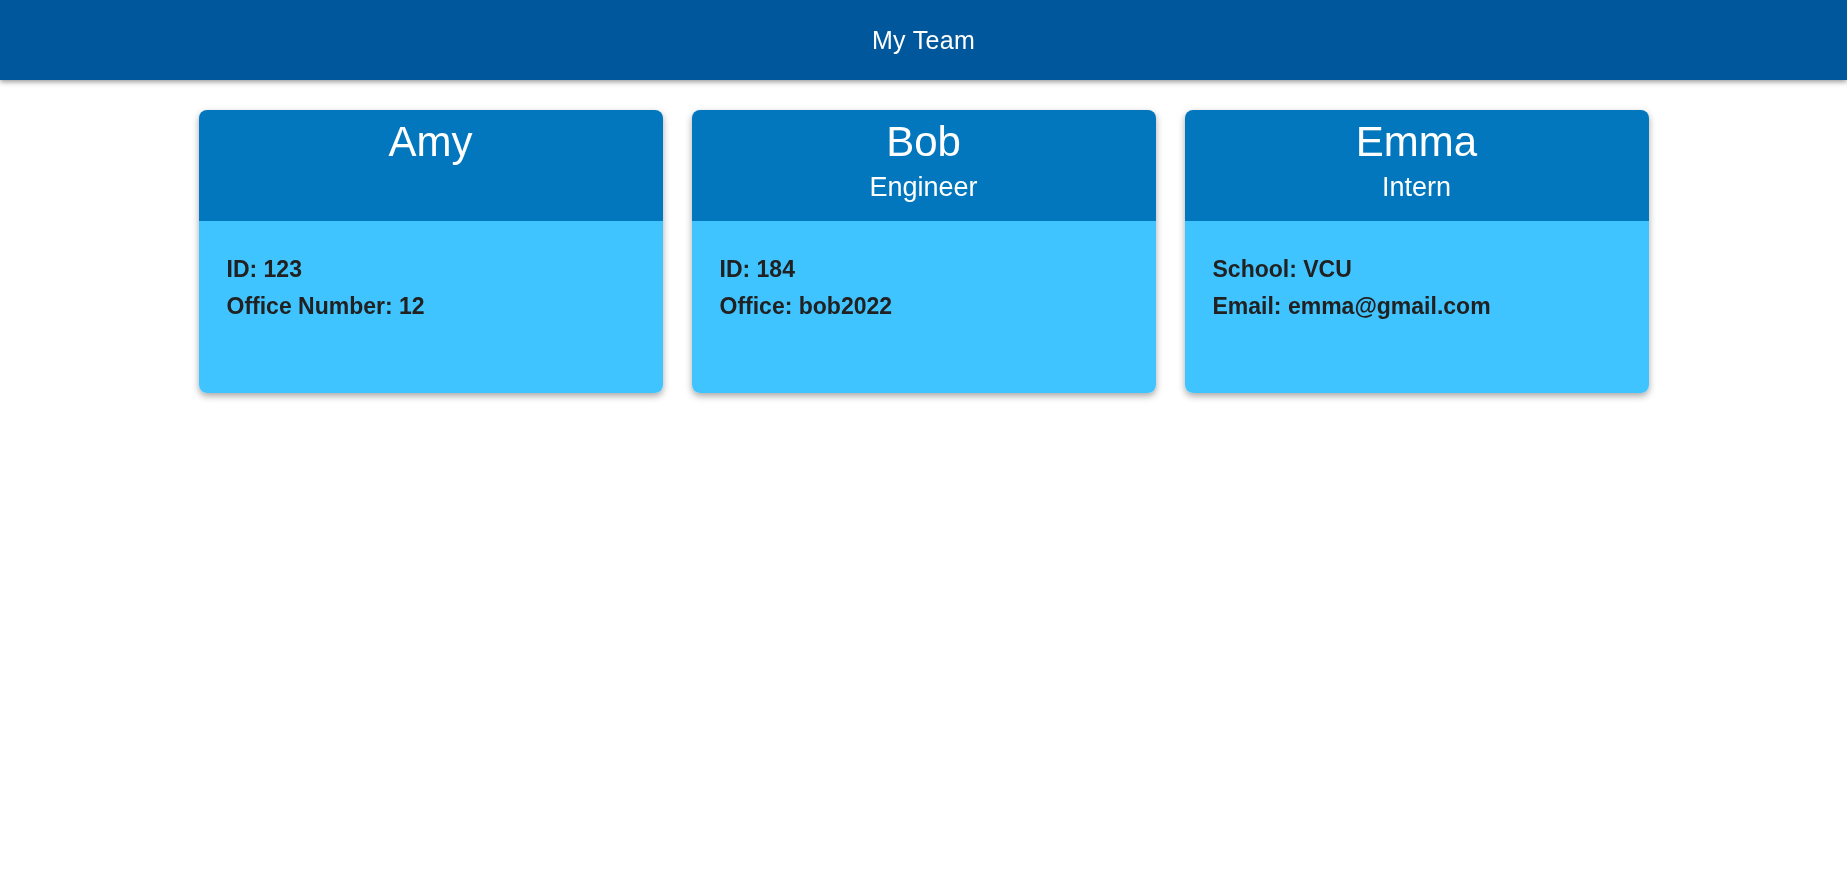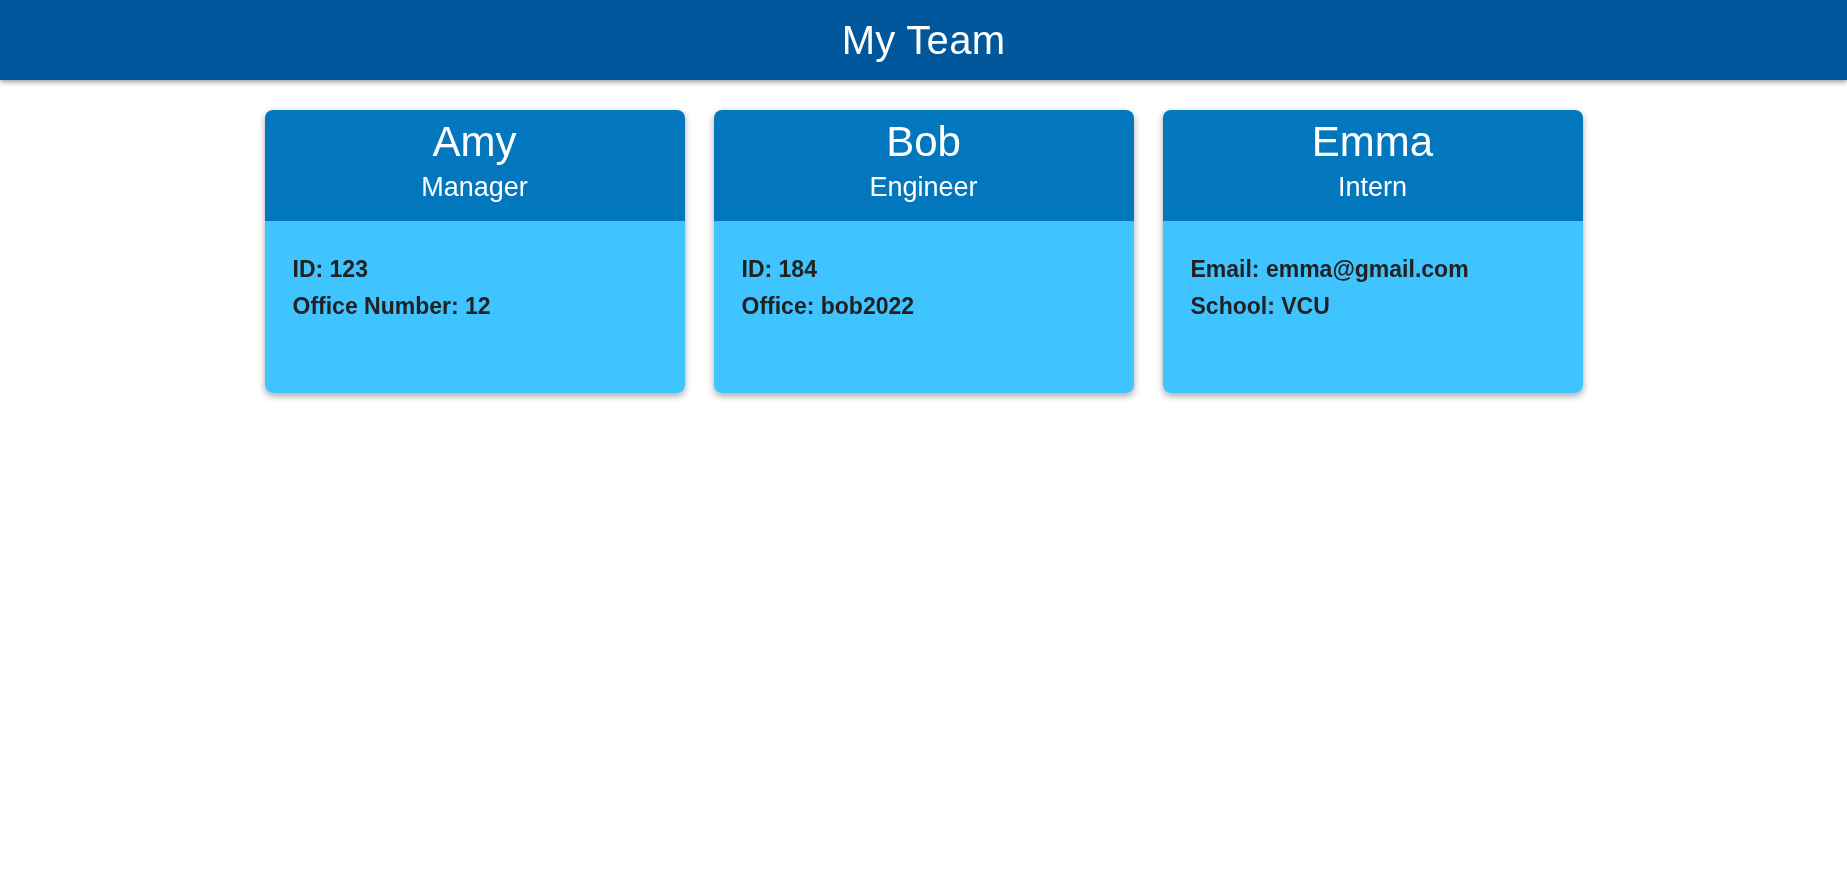--- a/index.html
+++ b/index.html
@@ -21,30 +21,30 @@
   .app-header{
     height:80px;
     background:var(--header-bg);
     display:flex;align-items:center;justify-content:center;
     box-shadow:0 2px 5px rgba(0,0,0,0.4);
     position:relative;z-index:2;
   }
   .app-title{
     margin:0;
     color:var(--header-text-color);
-    font-size:40px;font-weight:400;line-height:1;
+    font-size:25px;font-weight:400;line-height:1;
     letter-spacing:0.3px;
     text-align:center;
   }
   .cards-row{
     display:flex;justify-content:center;gap:29px;
     margin-top:30px;
   }
   .card{
-    width:420px;
+    width:464px;
     border-radius:8px;
     box-shadow:0 3px 7px rgba(0,0,0,0.35);
     overflow:hidden;
   }
   .card-header{
     background:var(--card-header-bg);
     height:111px;
     padding-top:8px;
     text-align:center;
     color:#fff;
@@ -75,21 +75,20 @@
 
 <header class="app-header">
   <h1 class="app-title">My Team</h1>
 </header>
 
 <main class="cards-row">
 
   <article class="card">
     <div class="card-header">
       <h2 class="member-name">Amy</h2>
-      <h3 class="member-role">Manager</h3>
     </div>
     <div class="card-body">
       <div class="detail-line">ID: 123</div>
       <div class="detail-line">Office Number: 12</div>
     </div>
   </article>
 
   <article class="card">
     <div class="card-header">
       <h2 class="member-name">Bob</h2>
@@ -100,18 +99,18 @@
       <div class="detail-line">Office: bob2022</div>
     </div>
   </article>
 
   <article class="card">
     <div class="card-header">
       <h2 class="member-name">Emma</h2>
       <h3 class="member-role">Intern</h3>
     </div>
     <div class="card-body">
+      <div class="detail-line">School: VCU</div>
       <div class="detail-line">Email: emma@gmail.com</div>
-      <div class="detail-line">School: VCU</div>
     </div>
   </article>
 
 </main>
 
 </body></html>

